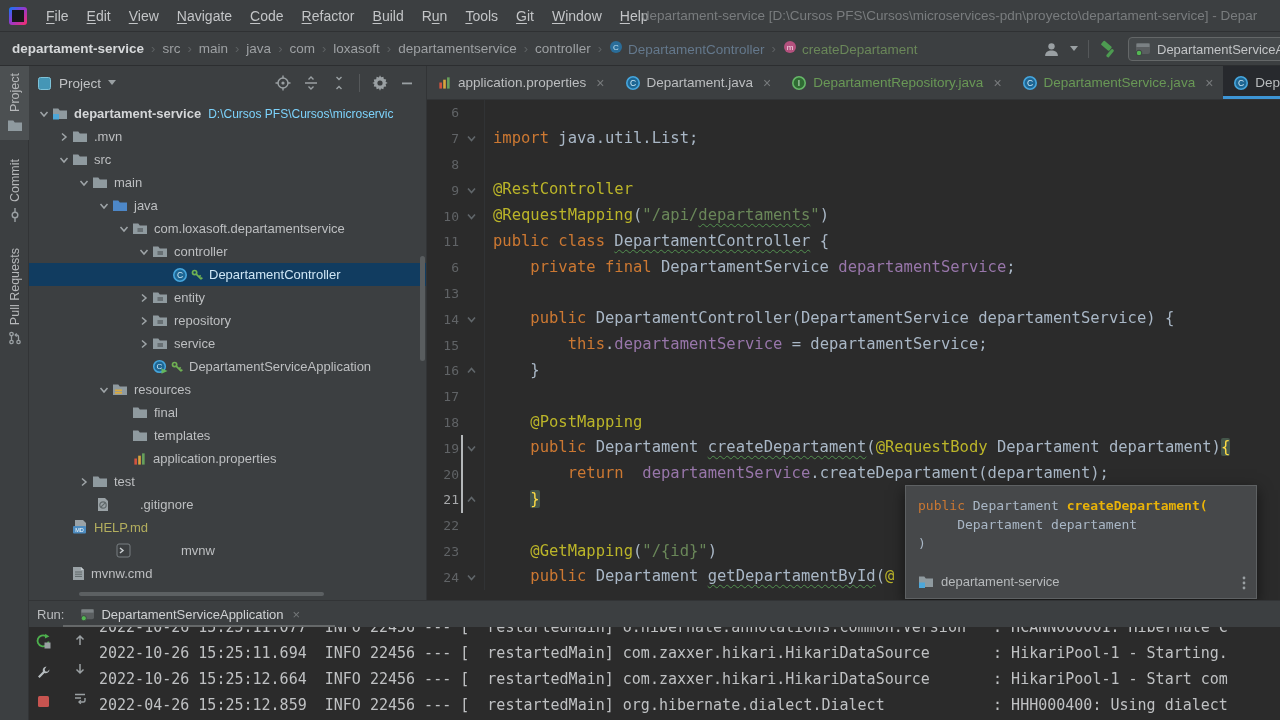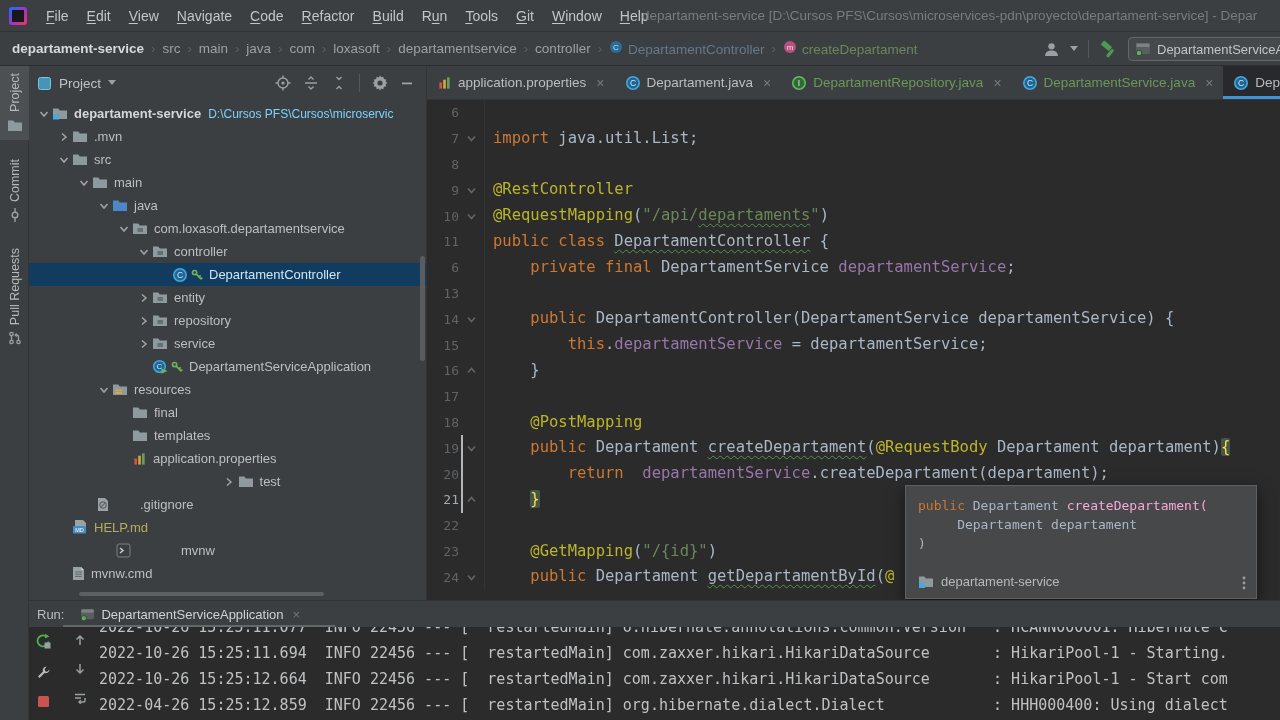--- a/index.html
+++ b/index.html
@@ -75,21 +75,21 @@
   .lcode{font:15.5px/25.8px "DejaVu Sans Mono",monospace;white-space:pre;padding-left:8px;color:#a9b7c6}
   .tk-k{color:#cc7832}.tk-a{color:#bbb529}.tk-s{color:#6a8759}.tk-f{color:#9876aa}.tk-d{color:#a9b7c6}
   .tk-sw{color:#6a8759;text-decoration:underline wavy #539150 1px;text-underline-offset:3px}
   .tk-dw{color:#a9b7c6;text-decoration:underline wavy #539150 1px;text-underline-offset:3px}
   .tk-hb{color:#ffdd44;background:#44564a;border-radius:2px}
   #changebar{position:absolute;left:34px;top:369px;width:2px;height:78px;background:#cdd0d2;opacity:.85}
   
   #popup{position:absolute;left:478px;top:419px;width:352px;height:114px;background:#46484a;
     border:1px solid #5e6163;box-shadow:0 5px 14px rgba(0,0,0,.55);padding:10px 12px}
   #popup .pline{font:13px/19px "DejaVu Sans Mono",monospace;white-space:pre;color:#a9b7c6}
-  .tk-sig{color:#f9a8d4;font-weight:normal}
+  .tk-sig{color:#eab308;font-weight:bold}
   #popup-footer{position:absolute;left:12px;bottom:9px;display:flex;align-items:center;gap:7px;
     font-size:13px;color:#b7babc}
   #popup-kebab{position:absolute;right:10px;bottom:8px}
   
   #runpanel{position:absolute;left:29px;top:600px;width:1251px;height:120px;background:#2b2b2b}
   #run-header{height:27px;background:#3c3f41;border-top:1px solid #323436;display:flex;align-items:center}
   #run-label{font-size:13px;color:#bbbdbf;margin-left:8px}
   #run-tab{display:flex;align-items:center;gap:6px;margin-left:16px;font-size:13px;color:#cfd1d3;position:relative;height:100%}
   #run-tab .tclose{color:#75787a;font-size:13px;margin-left:3px}
   #run-tab-underline{position:absolute;left:34px;top:25px;width:272px;height:2px;background:#656869}
@@ -524,21 +524,21 @@
           <span class="ic">
             <svg width="15" height="15" viewBox="0 0 16 16">
               <rect x="2.5" y="8" width="2.8" height="6.5" fill="#d3543f"></rect>
               <rect x="6.6" y="5" width="2.8" height="9.5" fill="#d8a43e"></rect>
               <rect x="10.7" y="2.5" width="2.8" height="12" fill="#67a05b"></rect>
             </svg>
           </span>
         </span>
         <span class="tlabel">application.properties</span>
       </div>
-      <div class="trow" style="padding-left: 46px; justify-content: center;">
+      <div class="trow" style="padding-left: 46px;">
         <span class="chev">
           <svg width="12" height="12" viewBox="0 0 12 12">
             <path d="M4 2.5l4 3.5-4 3.5" fill="none" stroke="#9fa5a8" stroke-width="1.5"></path>
           </svg>
         </span>
         <span class="ticon">
           <span class="ic">
             <svg width="16" height="15" viewBox="0 0 16 15">
               <path fill="#8f9a9f" d="M1 2.5h5.3l1.5 2H15V13H1z"></path>
             </svg>

